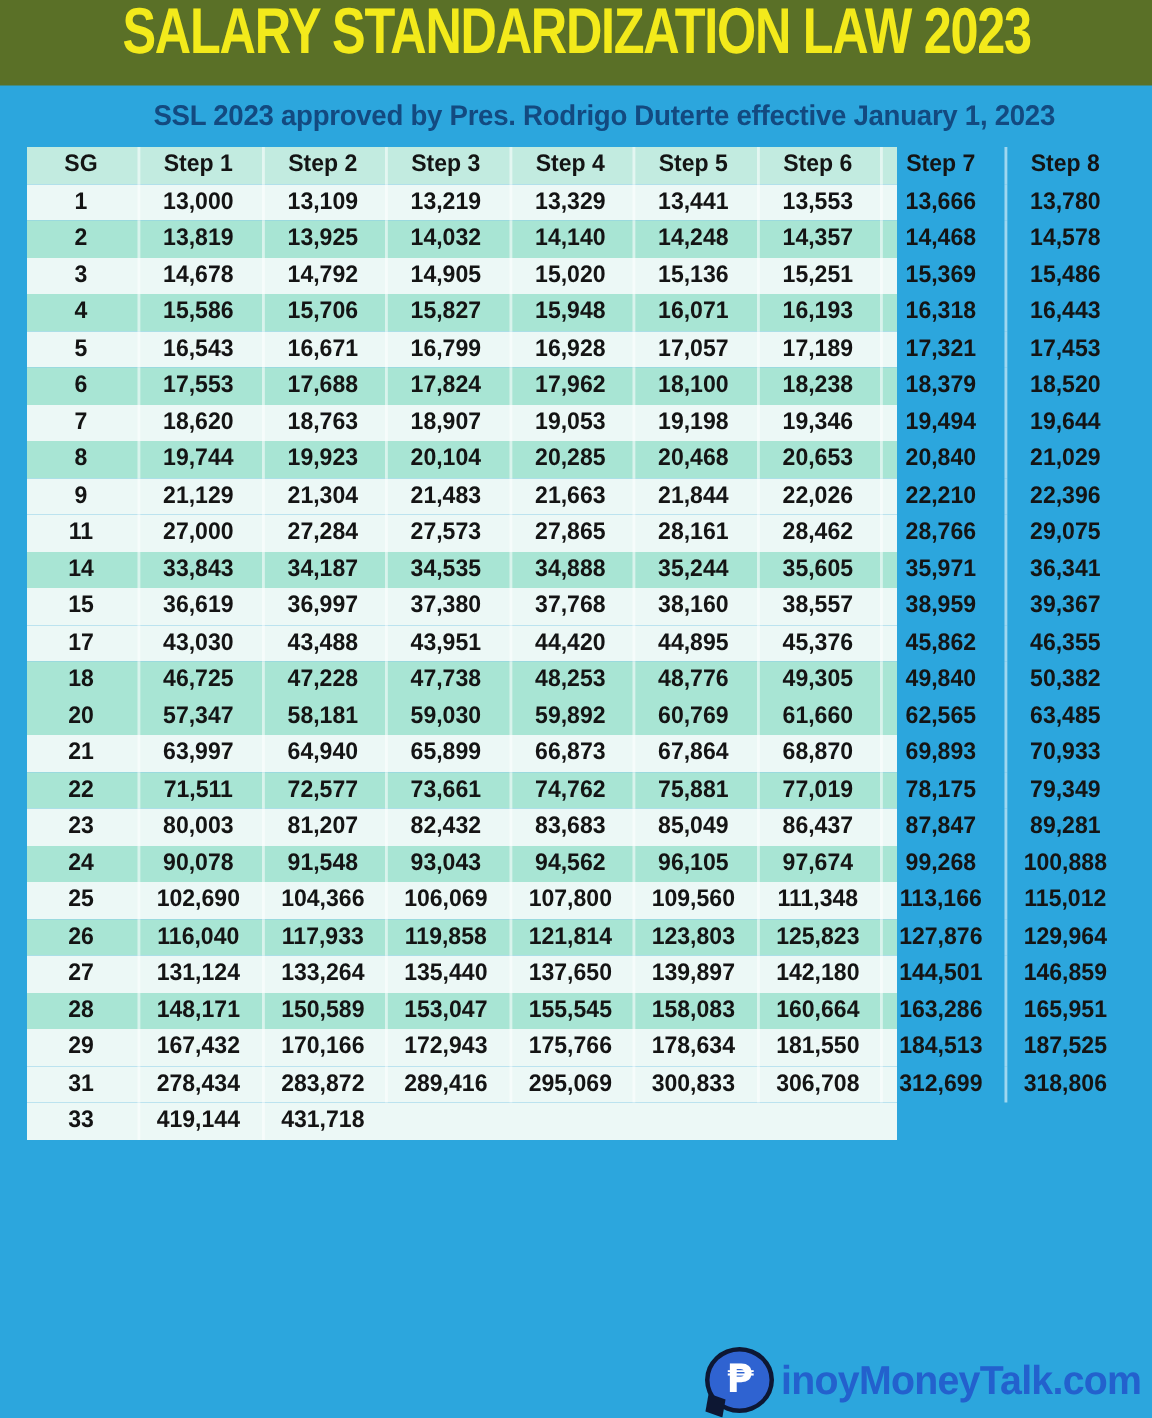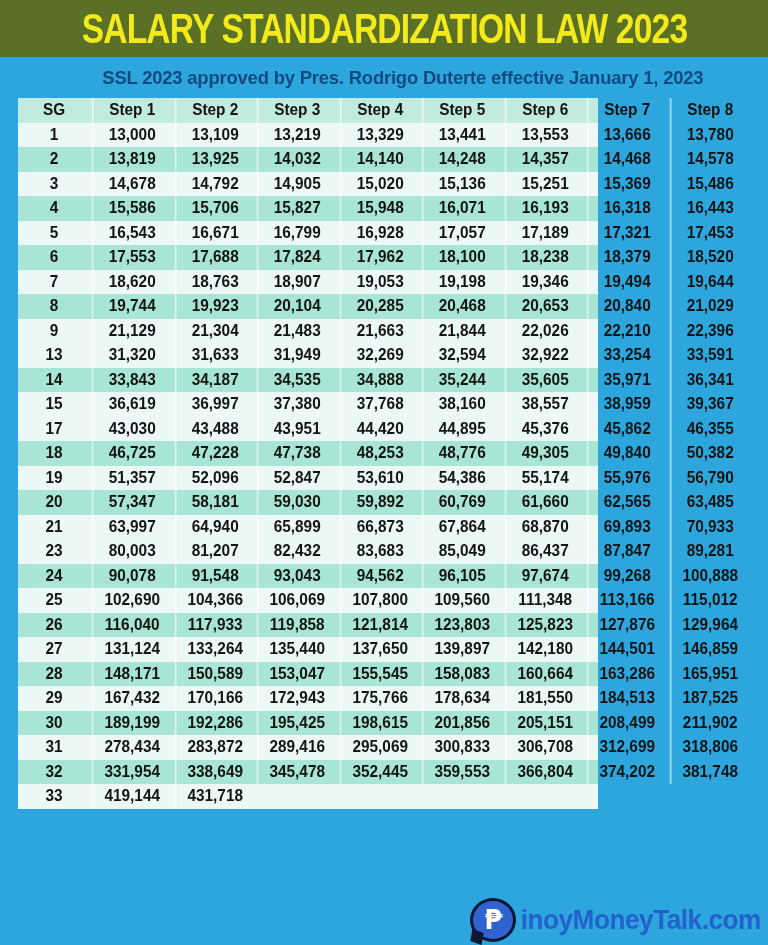--- a/index.html
+++ b/index.html
@@ -3,21 +3,21 @@
 <meta charset="utf-8">
 <style>
   html,body{margin:0;padding:0;}
   body{
     width:768px;height:945px;overflow:hidden;position:relative;
     background:#2ca6dd;
     font-family:"Liberation Sans","DejaVu Sans",sans-serif;
   }
   .banner{
     height:57px;background:#5a7027;
-    display:flex;align-items:center;justify-content:center;
+    display:flex;justify-content:center;
     overflow:hidden;
   }
   .banner-title{
     color:#f3ea1b;font-size:40px;font-weight:900;letter-spacing:-1px;
     white-space:nowrap;transform:scaleX(0.84) scaleY(1.08);transform-origin:center;
   }
   .subtitle-bar{
     height:41px;display:flex;align-items:center;justify-content:center;margin-left:37px;
   }
   .subtitle{
@@ -183,29 +183,29 @@
       <div class="cell">21,129</div>
       <div class="cell">21,304</div>
       <div class="cell">21,483</div>
       <div class="cell">21,663</div>
       <div class="cell">21,844</div>
       <div class="cell">22,026</div>
       <div class="cell">22,210</div>
       <div class="cell">22,396</div>
     </div>
     <div class="trow light">
-      <div class="cell sg">13</div>
-      <div class="cell">31,320</div>
-      <div class="cell">31,633</div>
-      <div class="cell">31,949</div>
-      <div class="cell">32,269</div>
-      <div class="cell">32,594</div>
-      <div class="cell">32,922</div>
-      <div class="cell">33,254</div>
-      <div class="cell">33,591</div>
+      <div class="cell sg">11</div>
+      <div class="cell">27,000</div>
+      <div class="cell">27,284</div>
+      <div class="cell">27,573</div>
+      <div class="cell">27,865</div>
+      <div class="cell">28,161</div>
+      <div class="cell">28,462</div>
+      <div class="cell">28,766</div>
+      <div class="cell">29,075</div>
     </div>
     <div class="trow teal">
       <div class="cell sg">14</div>
       <div class="cell">33,843</div>
       <div class="cell">34,187</div>
       <div class="cell">34,535</div>
       <div class="cell">34,888</div>
       <div class="cell">35,244</div>
       <div class="cell">35,605</div>
       <div class="cell">35,971</div>
@@ -237,31 +237,20 @@
       <div class="cell sg">18</div>
       <div class="cell">46,725</div>
       <div class="cell">47,228</div>
       <div class="cell">47,738</div>
       <div class="cell">48,253</div>
       <div class="cell">48,776</div>
       <div class="cell">49,305</div>
       <div class="cell">49,840</div>
       <div class="cell">50,382</div>
     </div>
-    <div class="trow light">
-      <div class="cell sg">19</div>
-      <div class="cell">51,357</div>
-      <div class="cell">52,096</div>
-      <div class="cell">52,847</div>
-      <div class="cell">53,610</div>
-      <div class="cell">54,386</div>
-      <div class="cell">55,174</div>
-      <div class="cell">55,976</div>
-      <div class="cell">56,790</div>
-    </div>
     <div class="trow teal">
       <div class="cell sg">20</div>
       <div class="cell">57,347</div>
       <div class="cell">58,181</div>
       <div class="cell">59,030</div>
       <div class="cell">59,892</div>
       <div class="cell">60,769</div>
       <div class="cell">61,660</div>
       <div class="cell">62,565</div>
       <div class="cell">63,485</div>
@@ -270,20 +259,31 @@
       <div class="cell sg">21</div>
       <div class="cell">63,997</div>
       <div class="cell">64,940</div>
       <div class="cell">65,899</div>
       <div class="cell">66,873</div>
       <div class="cell">67,864</div>
       <div class="cell">68,870</div>
       <div class="cell">69,893</div>
       <div class="cell">70,933</div>
     </div>
+    <div class="trow teal">
+      <div class="cell sg">22</div>
+      <div class="cell">71,511</div>
+      <div class="cell">72,577</div>
+      <div class="cell">73,661</div>
+      <div class="cell">74,762</div>
+      <div class="cell">75,881</div>
+      <div class="cell">77,019</div>
+      <div class="cell">78,175</div>
+      <div class="cell">79,349</div>
+    </div>
     <div class="trow light">
       <div class="cell sg">23</div>
       <div class="cell">80,003</div>
       <div class="cell">81,207</div>
       <div class="cell">82,432</div>
       <div class="cell">83,683</div>
       <div class="cell">85,049</div>
       <div class="cell">86,437</div>
       <div class="cell">87,847</div>
       <div class="cell">89,281</div>
@@ -347,53 +347,31 @@
       <div class="cell sg">29</div>
       <div class="cell">167,432</div>
       <div class="cell">170,166</div>
       <div class="cell">172,943</div>
       <div class="cell">175,766</div>
       <div class="cell">178,634</div>
       <div class="cell">181,550</div>
       <div class="cell">184,513</div>
       <div class="cell">187,525</div>
     </div>
-    <div class="trow teal">
-      <div class="cell sg">30</div>
-      <div class="cell">189,199</div>
-      <div class="cell">192,286</div>
-      <div class="cell">195,425</div>
-      <div class="cell">198,615</div>
-      <div class="cell">201,856</div>
-      <div class="cell">205,151</div>
-      <div class="cell">208,499</div>
-      <div class="cell">211,902</div>
-    </div>
     <div class="trow light">
       <div class="cell sg">31</div>
       <div class="cell">278,434</div>
       <div class="cell">283,872</div>
       <div class="cell">289,416</div>
       <div class="cell">295,069</div>
       <div class="cell">300,833</div>
       <div class="cell">306,708</div>
       <div class="cell">312,699</div>
       <div class="cell">318,806</div>
     </div>
-    <div class="trow teal">
-      <div class="cell sg">32</div>
-      <div class="cell">331,954</div>
-      <div class="cell">338,649</div>
-      <div class="cell">345,478</div>
-      <div class="cell">352,445</div>
-      <div class="cell">359,553</div>
-      <div class="cell">366,804</div>
-      <div class="cell">374,202</div>
-      <div class="cell">381,748</div>
-    </div>
     <div class="trow light">
       <div class="cell sg">33</div>
       <div class="cell">419,144</div>
       <div class="cell">431,718</div>
       <div class="cell"></div>
       <div class="cell"></div>
       <div class="cell"></div>
       <div class="cell"></div>
       <div class="cell"></div>
       <div class="cell"></div>

